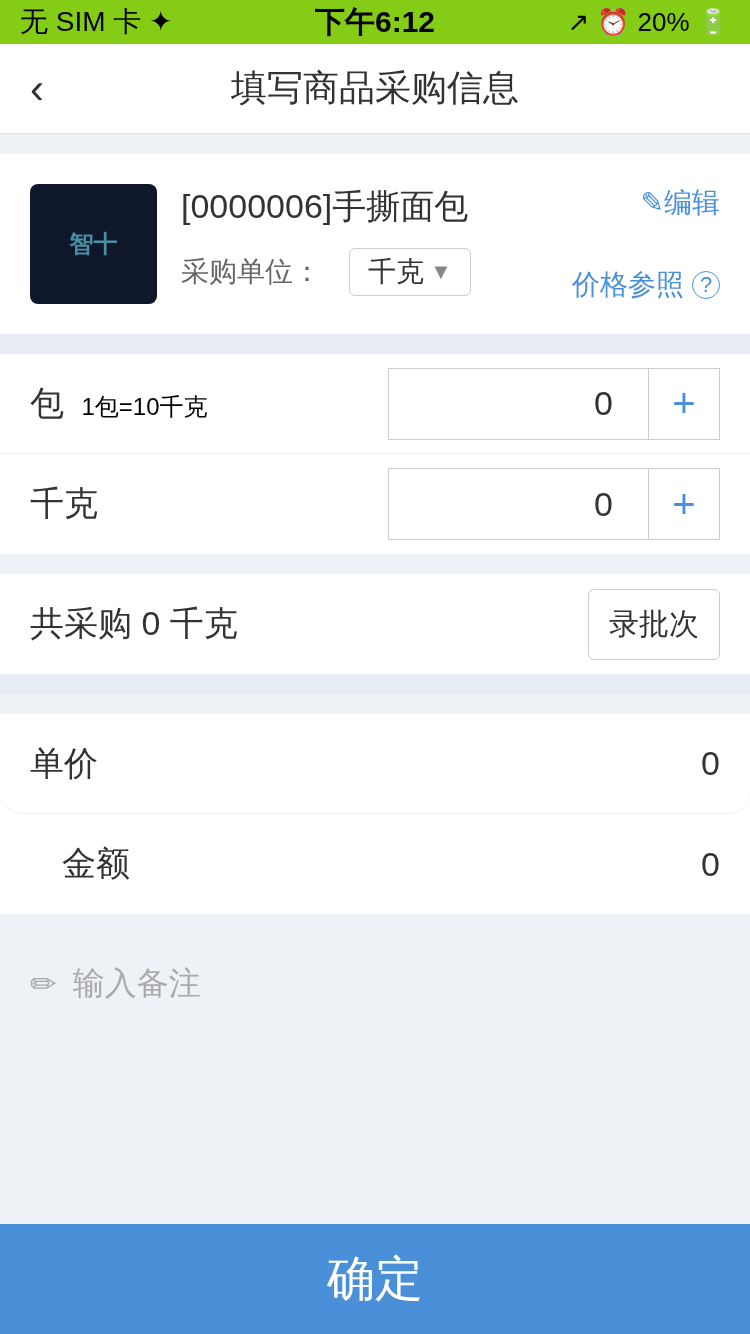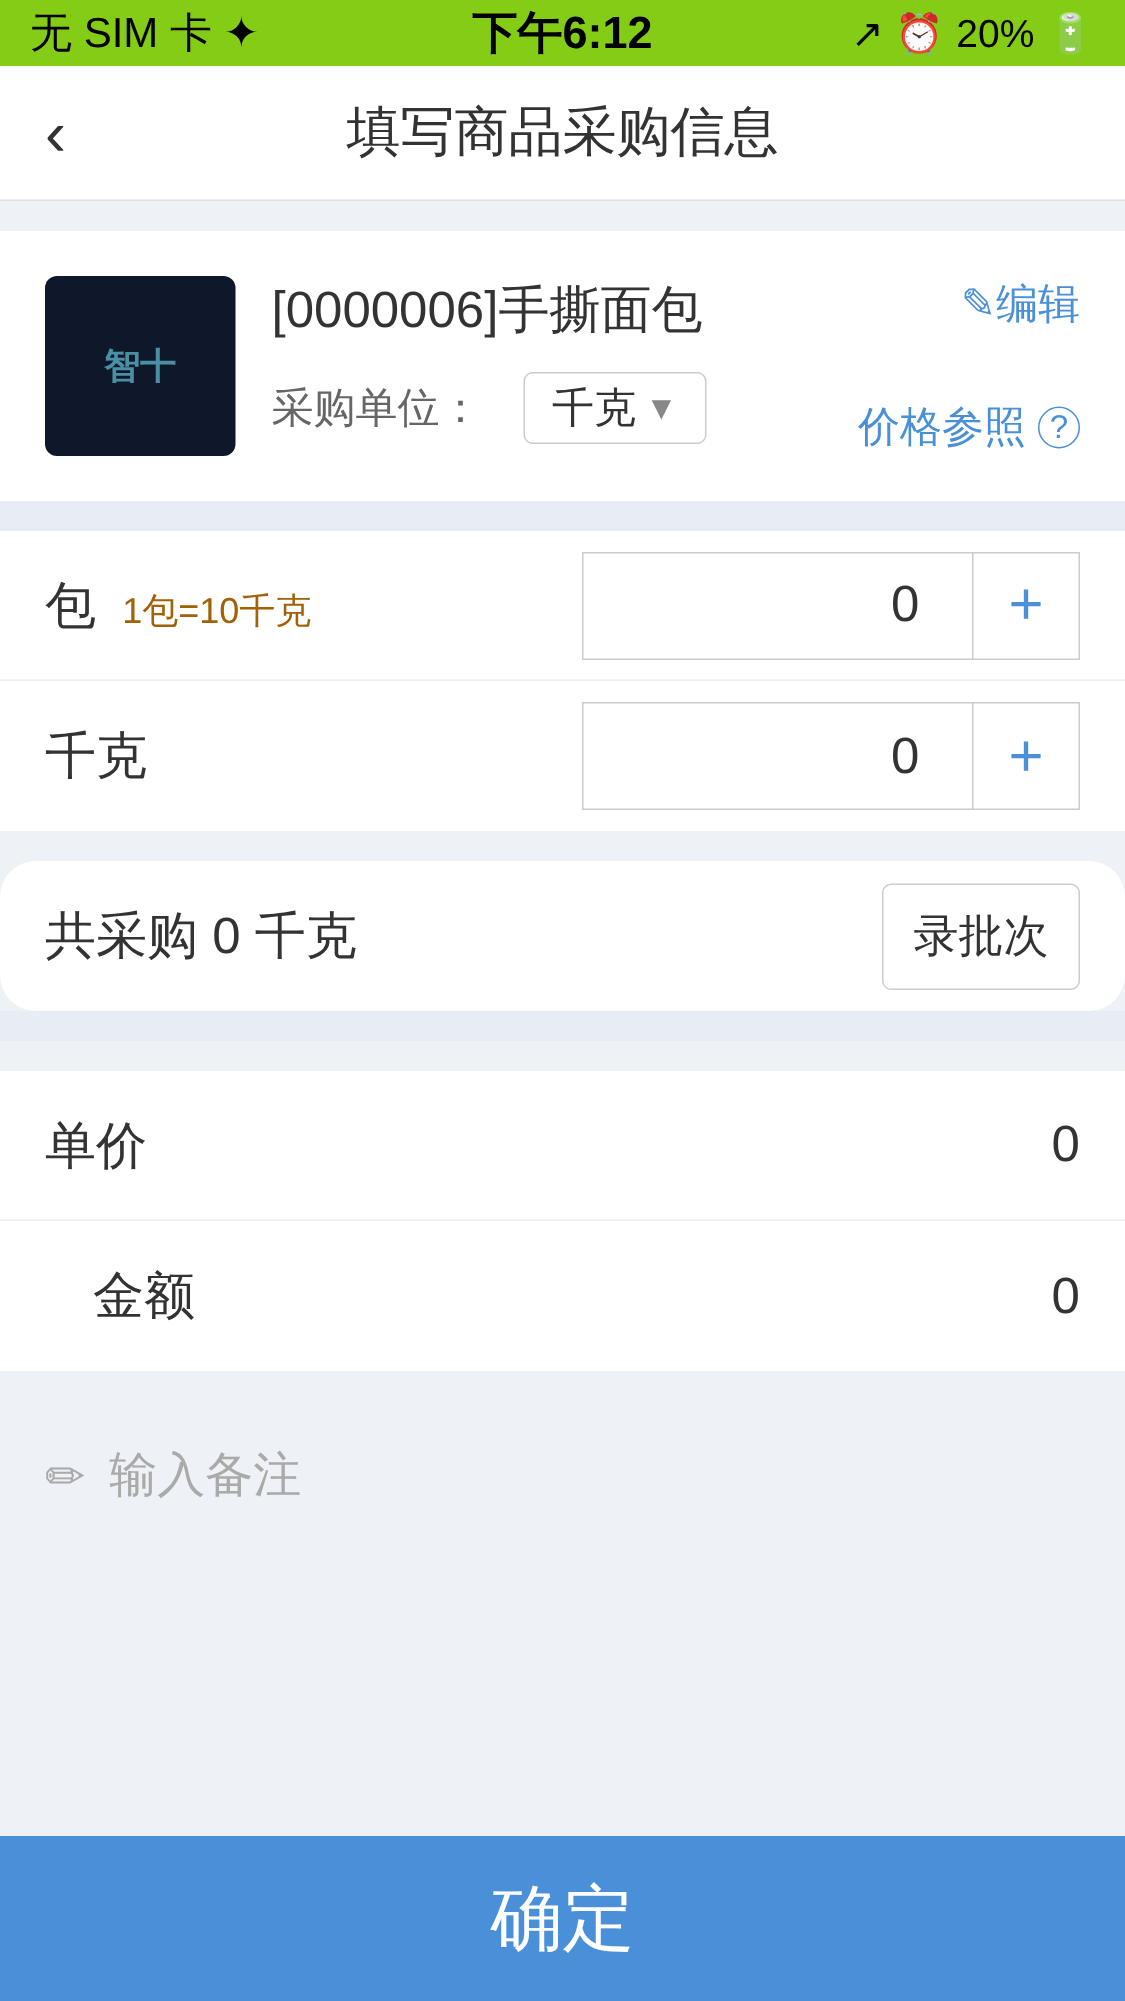--- a/index.html
+++ b/index.html
@@ -143,21 +143,21 @@
     .input-row:last-child {
       border-bottom: none;
     }
     .input-label {
       flex: 1;
       font-size: 34px;
       color: #333;
     }
     .input-sublabel {
       font-size: 24px;
-      color: #a16207;
+      color: #000000;
       margin-left: 8px;
     }
     .input-field-wrapper {
       display: flex;
       align-items: center;
       gap: 0;
     }
     .number-input {
       width: 260px;
       height: 72px;
@@ -179,21 +179,20 @@
       display: flex;
       align-items: center;
       justify-content: center;
       cursor: pointer;
     }
 
     
     .summary-section {
       background: #fff;
       margin-top: 20px;
-      border-radius: 24px;
     }
     .summary-row {
       display: flex;
       align-items: center;
       justify-content: space-between;
       padding: 0 30px;
       height: 100px;
     }
     .summary-text {
       font-size: 34px;
@@ -214,20 +213,21 @@
       background: #fff;
       margin-top: 20px;
     }
     .price-row {
       display: flex;
       align-items: center;
       justify-content: space-between;
       padding: 0 30px;
       height: 100px;
       border-bottom: 1px solid #eee;
+      border-radius: 22px;
     }
     .price-row:last-child {
       border-bottom: none;
       margin-left: 32px;
     }
     .price-label {
       font-size: 34px;
       color: #333;
     }
     .price-value {

